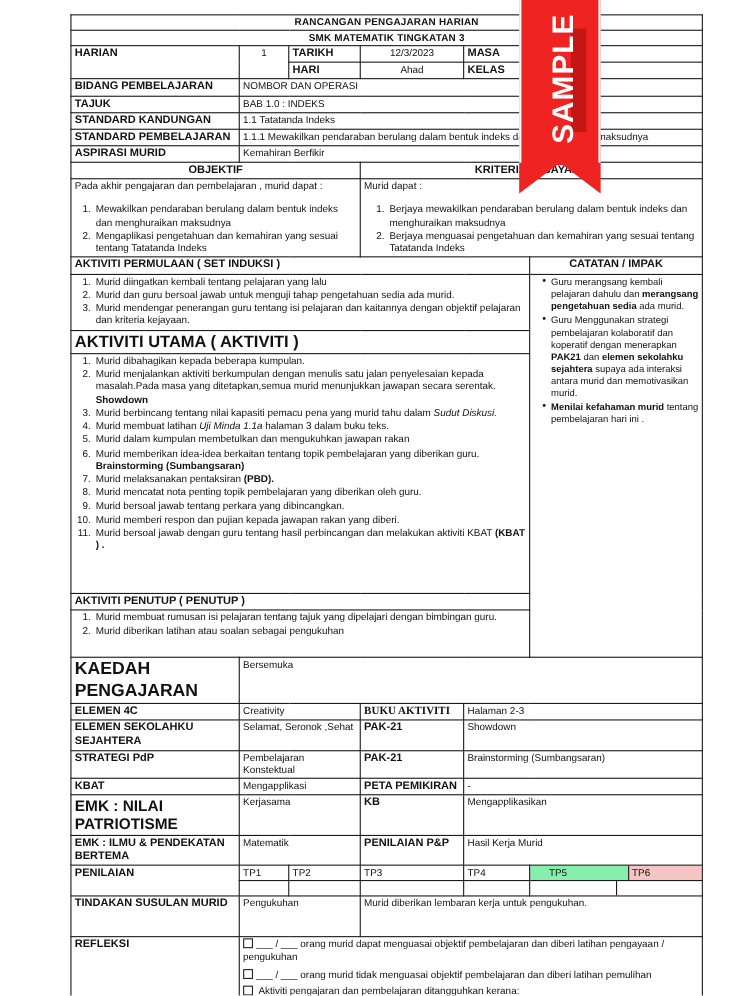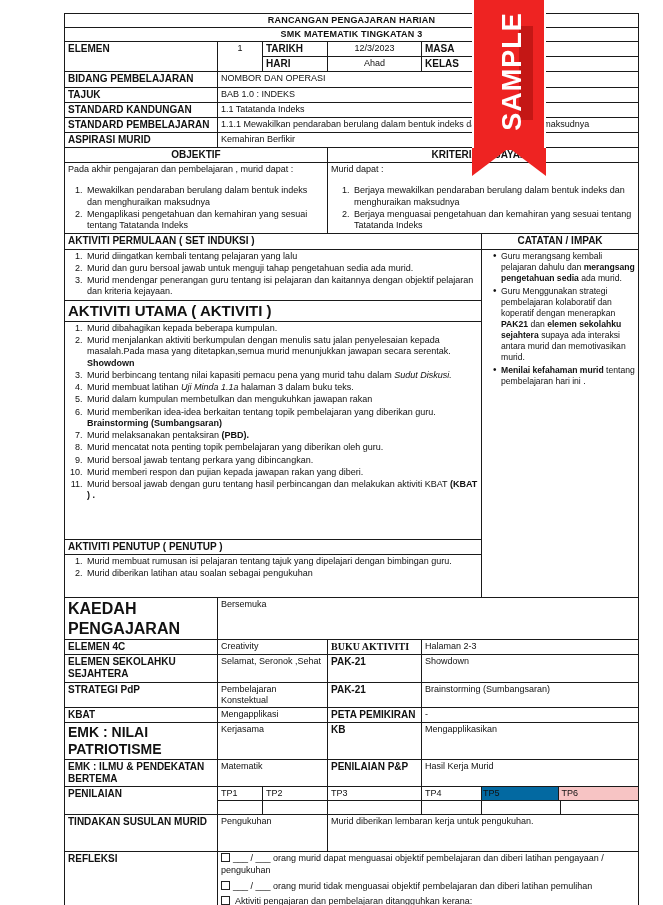--- a/index.html
+++ b/index.html
@@ -81,21 +81,21 @@
 
     <tbody>
         <tr>
       <td class="pk ttl hdrcell" colspan="6">RANCANGAN PENGAJARAN HARIAN</td>
     </tr>
     <tr>
       <td class="pk ttl hdrcell" colspan="6">SMK MATEMATIK TINGKATAN 3</td>
     </tr>
 
     <tr>
-      <td class="pk mid" rowspan="2" style="font-size:10px">ELEMEN</td>
+      <td class="pk mid" rowspan="2" style="font-size:10px">HARIAN</td>
       <td class="ctr mid" rowspan="2">1</td>
       <td class="pk" style="font-size:10px">TARIKH</td>
       <td class="ctr">12/3/2023</td>
       <td class="pk" style="font-size:10px">MASA</td>
       <td></td>
     </tr>
     <tr>
       <td class="pk" style="font-size:10px">HARI</td>
       <td class="ctr">Ahad</td>
       <td class="pk" style="font-size:10px">KELAS</td>
@@ -250,21 +250,21 @@
         <tr>
       <td class="pk mid" rowspan="2" style="font-size:10px">PENILAIAN</td>
       <td class="pk-l">TP1</td>
       <td class="pk-l">TP2</td>
       <td class="pk-l">TP3</td>
       <td class="pk-l">TP4</td>
       <td class="pk-l" style="padding:0">
         <table style="border-collapse:collapse;width:100%;table-layout:fixed">
           <tbody>
                 <tr>
-            <td style="border:0;border-right:1px solid #1a1a1a;padding:1px 1px;font-size:9px;background:#0369a1;width:50%">TP5</td>
+            <td style="border:0;border-right:1px solid #1a1a1a;padding:1px 17px;font-size:9px;background:#86efac;width:50%">TP5</td>
             <td style="border:0;padding:1px 3px;font-size:9px;background:#f7c4c4;width:50%">TP6</td>
           </tr>
         </tbody>
             </table>
       </td>
     </tr>
     <tr>
       <td class="blank"></td>
       <td class="blank"></td>
       <td class="blank"></td>

